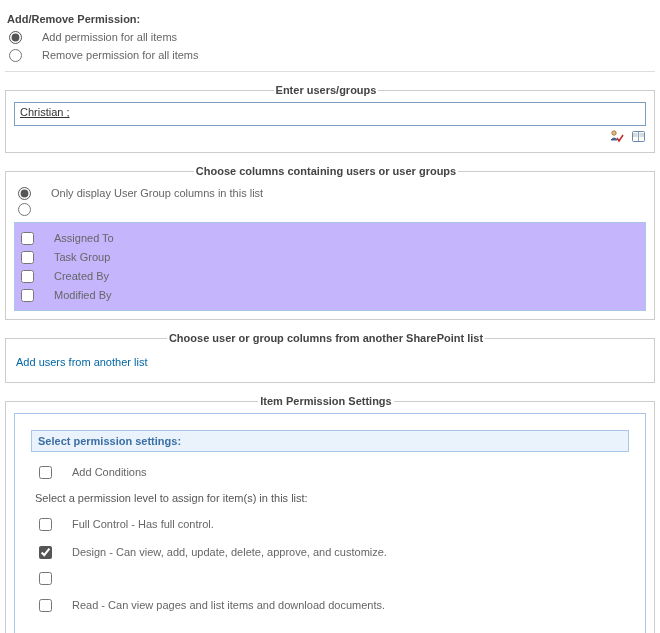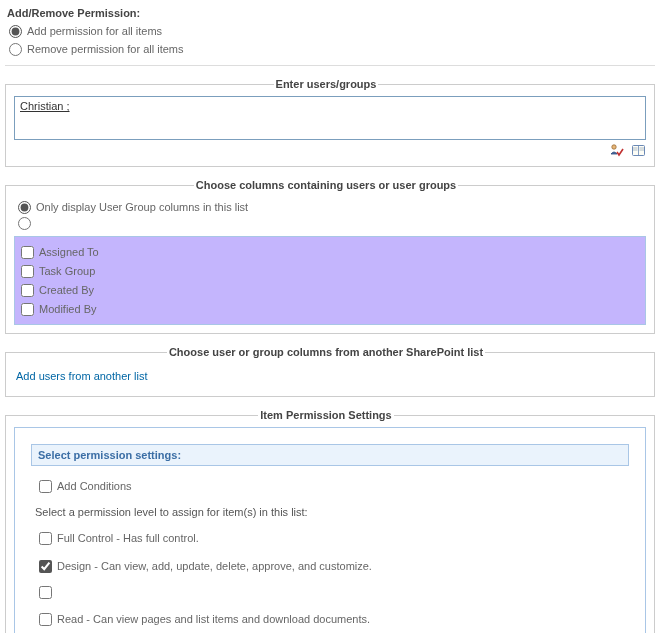--- a/index.html
+++ b/index.html
@@ -22,33 +22,33 @@
     font-weight: bold;
     font-size: 11px;
     padding: 0 2px;
     margin-left: -4px;
     text-align: center;
   }
   .addremove-title {
     color: #444;
     font-weight: bold;
     font-size: 11px;
-    margin: 2px 0 4px 2px;
+    margin: 8px 0 4px 2px;
   }
   .hr { border: none; border-top: 1px solid #ddd; margin: 8px 0 12px 0; }
   label { color: #666; }
-  .row { display: flex; align-items: center; gap: 1px; margin: 2px 0; line-height: 16px; }
+  .row { display: flex; align-items: center; gap: 16px; margin: 2px 0; line-height: 16px; }
   input[type=radio], input[type=checkbox] {
     margin: 0 4px 0 4px;
     width: 13px; height: 13px;
     accent-color: #555;
   }
   .users-box {
     width: 100%;
-    height: 44px;
+    height: 24px;
     border: 1px solid #7b9ebd;
     background: #fff;
     padding: 3px 5px;
     font-family: Tahoma, Verdana, Arial, sans-serif;
     font-size: 11px;
     color: #333;
     resize: none;
   }
   .users-content { text-decoration: underline; }
   .icons-right { text-align: right; margin-top: 3px; }

